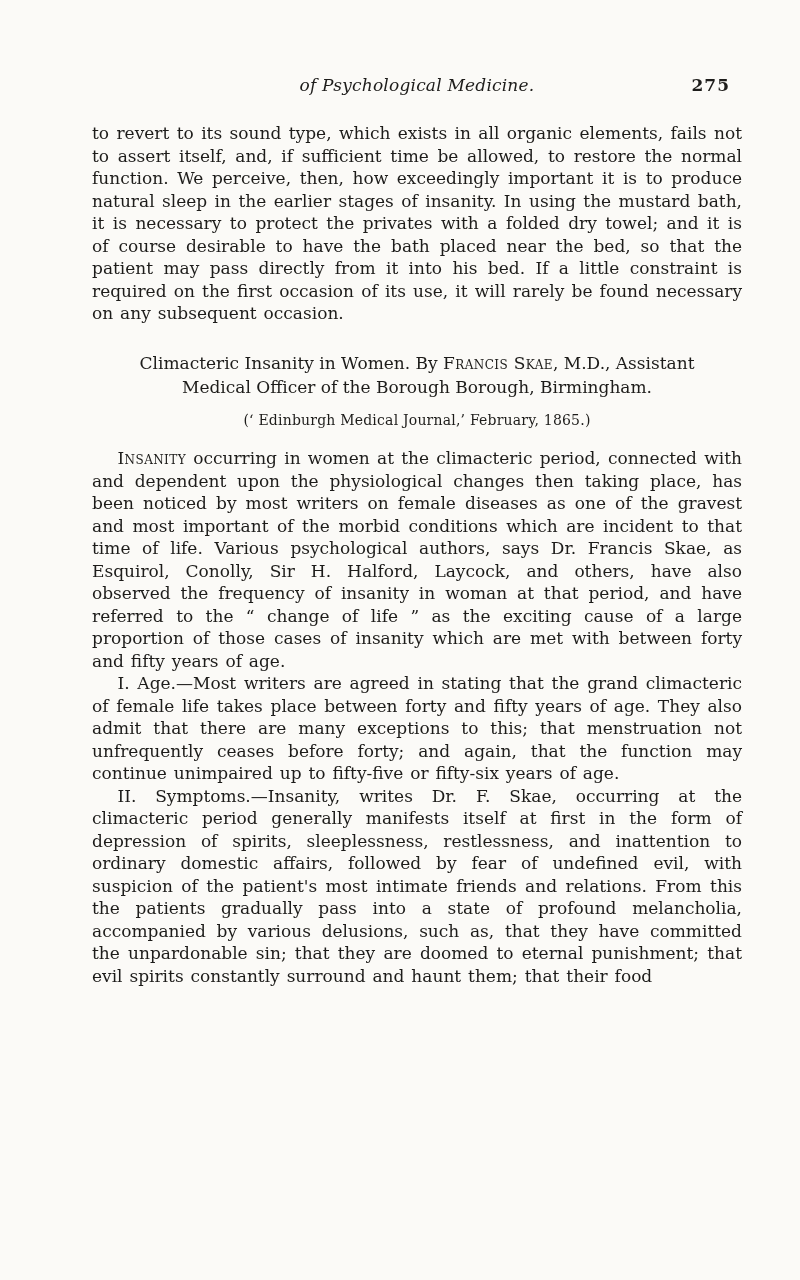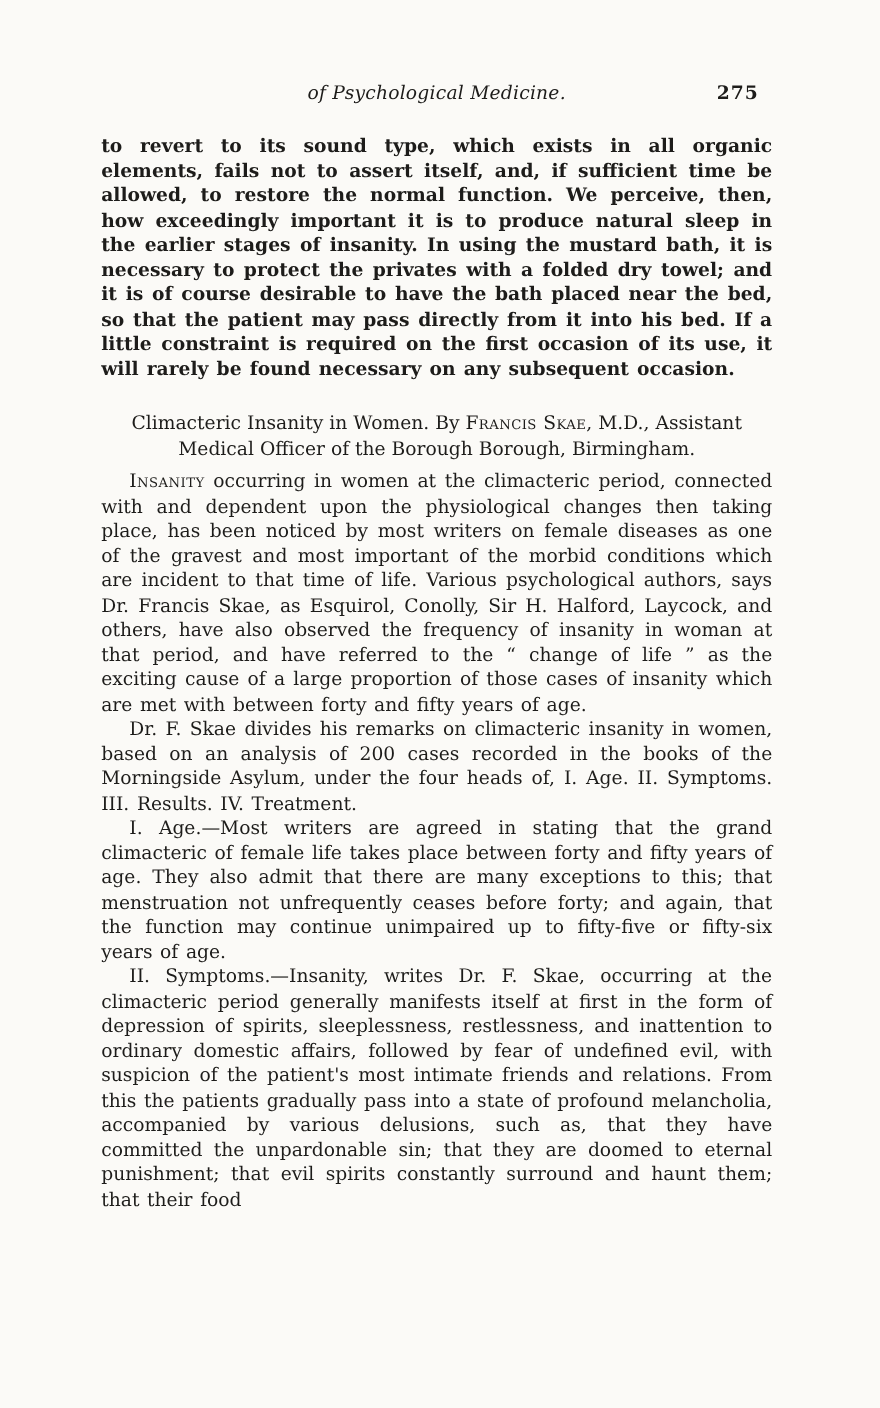--- a/index.html
+++ b/index.html
@@ -7,21 +7,21 @@
     padding: 0;
     width: 800px;
     height: 1280px;
     background: #fbfaf7;
     overflow: hidden;
   }
   .page {
     box-sizing: border-box;
     width: 800px;
     height: 1280px;
-    padding: 74px 98px 40px 92px;
+    padding: 74px 58px 40px 92px;
     font-family: "DejaVu Serif", "Liberation Serif", serif;
     color: #1d1c1a;
     font-size: 17px;
     line-height: 22.5px;
   }
   .running-head {
     position: relative;
     text-align: center;
     margin-bottom: 24px;
     height: 24px;
@@ -37,21 +37,21 @@
     font-style: normal;
     font-weight: 600;
     letter-spacing: 1px;
   }
   .para {
     margin: 0;
     text-align: justify;
     word-spacing: 1.5px;
   }
   .para.indent { text-indent: 1.5em; }
-  .para.no-indent { text-indent: 0; font-weight: bold; }
+  .para.no-indent { text-indent: 0; }
   .article-heading {
     margin: 26px 24px 6px 24px;
     text-align: center;
     line-height: 24px;
   }
   .it { }
   .sc { font-variant: small-caps; letter-spacing: 0.4px; }
   .source-line {
     text-align: center;
     font-size: 14px;
@@ -68,26 +68,26 @@
     <span class="rh-title">of Psychological Medicine.</span>
     <span class="rh-page">275</span>
   </div>
 
   <p class="para no-indent">to revert to its sound type, which exists in all organic elements, fails not to assert itself, and, if sufficient time be allowed, to restore the normal function.  We perceive, then, how exceedingly important it is to produce natural sleep in the earlier stages of insanity.  In using the mustard bath, it is necessary to protect the privates with a folded dry towel; and it is of course desirable to have the bath placed near the bed, so that the patient may pass directly from it into his bed.  If a little constraint is required on the first occasion of its use, it will rarely be found necessary on any subsequent occasion.</p>
 
   <div class="article-heading">
     <span class="it">Climacteric Insanity in Women.</span><span>  By </span><span class="sc">Francis Skae</span><span>, M.D., Assistant Medical Officer of the Borough Borough, Birmingham.</span>
   </div>
 
+  <div class="source-line">(‘ Edinburgh Medical Journal,’ February, 1865.)</div>
 
   <p class="para indent">
     <span class="sc">Insanity</span><span> occurring in women at the climacteric period, connected with and dependent upon the physiological changes then taking place, has been noticed by most writers on female diseases as one of the gravest and most important of the morbid conditions which are incident to that time of life.  Various psychological authors, says Dr. Francis Skae, as Esquirol, Conolly, Sir H. Halford, Laycock, and others, have also observed the frequency of insanity in woman at that period, and have referred to the “ change of life ” as the exciting cause of a large proportion of those cases of insanity which are met with between forty and fifty years of age.</span>
   </p>
 
-  <p class="para indent">Dr. F. Skae divides his remarks on climacteric insanity in women, based on an analysis of 200 cases recorded in the books of the Morningside Asylum, under the four heads of, I. Age.  II. Symptoms.  III. Results.  IV. Treatment.</p>
 
   <p class="para indent">
     <span>I. </span><span class="it">Age.</span><span>—Most writers are agreed in stating that the grand climacteric of female life takes place between forty and fifty years of age.  They also admit that there are many exceptions to this; that menstruation not unfrequently ceases before forty; and again, that the function may continue unimpaired up to fifty-five or fifty-six years of age.</span>
   </p>
 
 
   <p class="para indent">
     <span>II. </span><span class="it">Symptoms.</span><span>—Insanity, writes Dr. F. Skae, occurring at the climacteric period generally manifests itself at first in the form of depression of spirits, sleeplessness, restlessness, and inattention to ordinary domestic affairs, followed by fear of undefined evil, with suspicion of the patient's most intimate friends and relations.  From this the patients gradually pass into a state of profound melancholia, accompanied by various delusions, such as, that they have committed the unpardonable sin; that they are doomed to eternal punishment; that evil spirits constantly surround and haunt them; that their food</span>
   </p>
 

